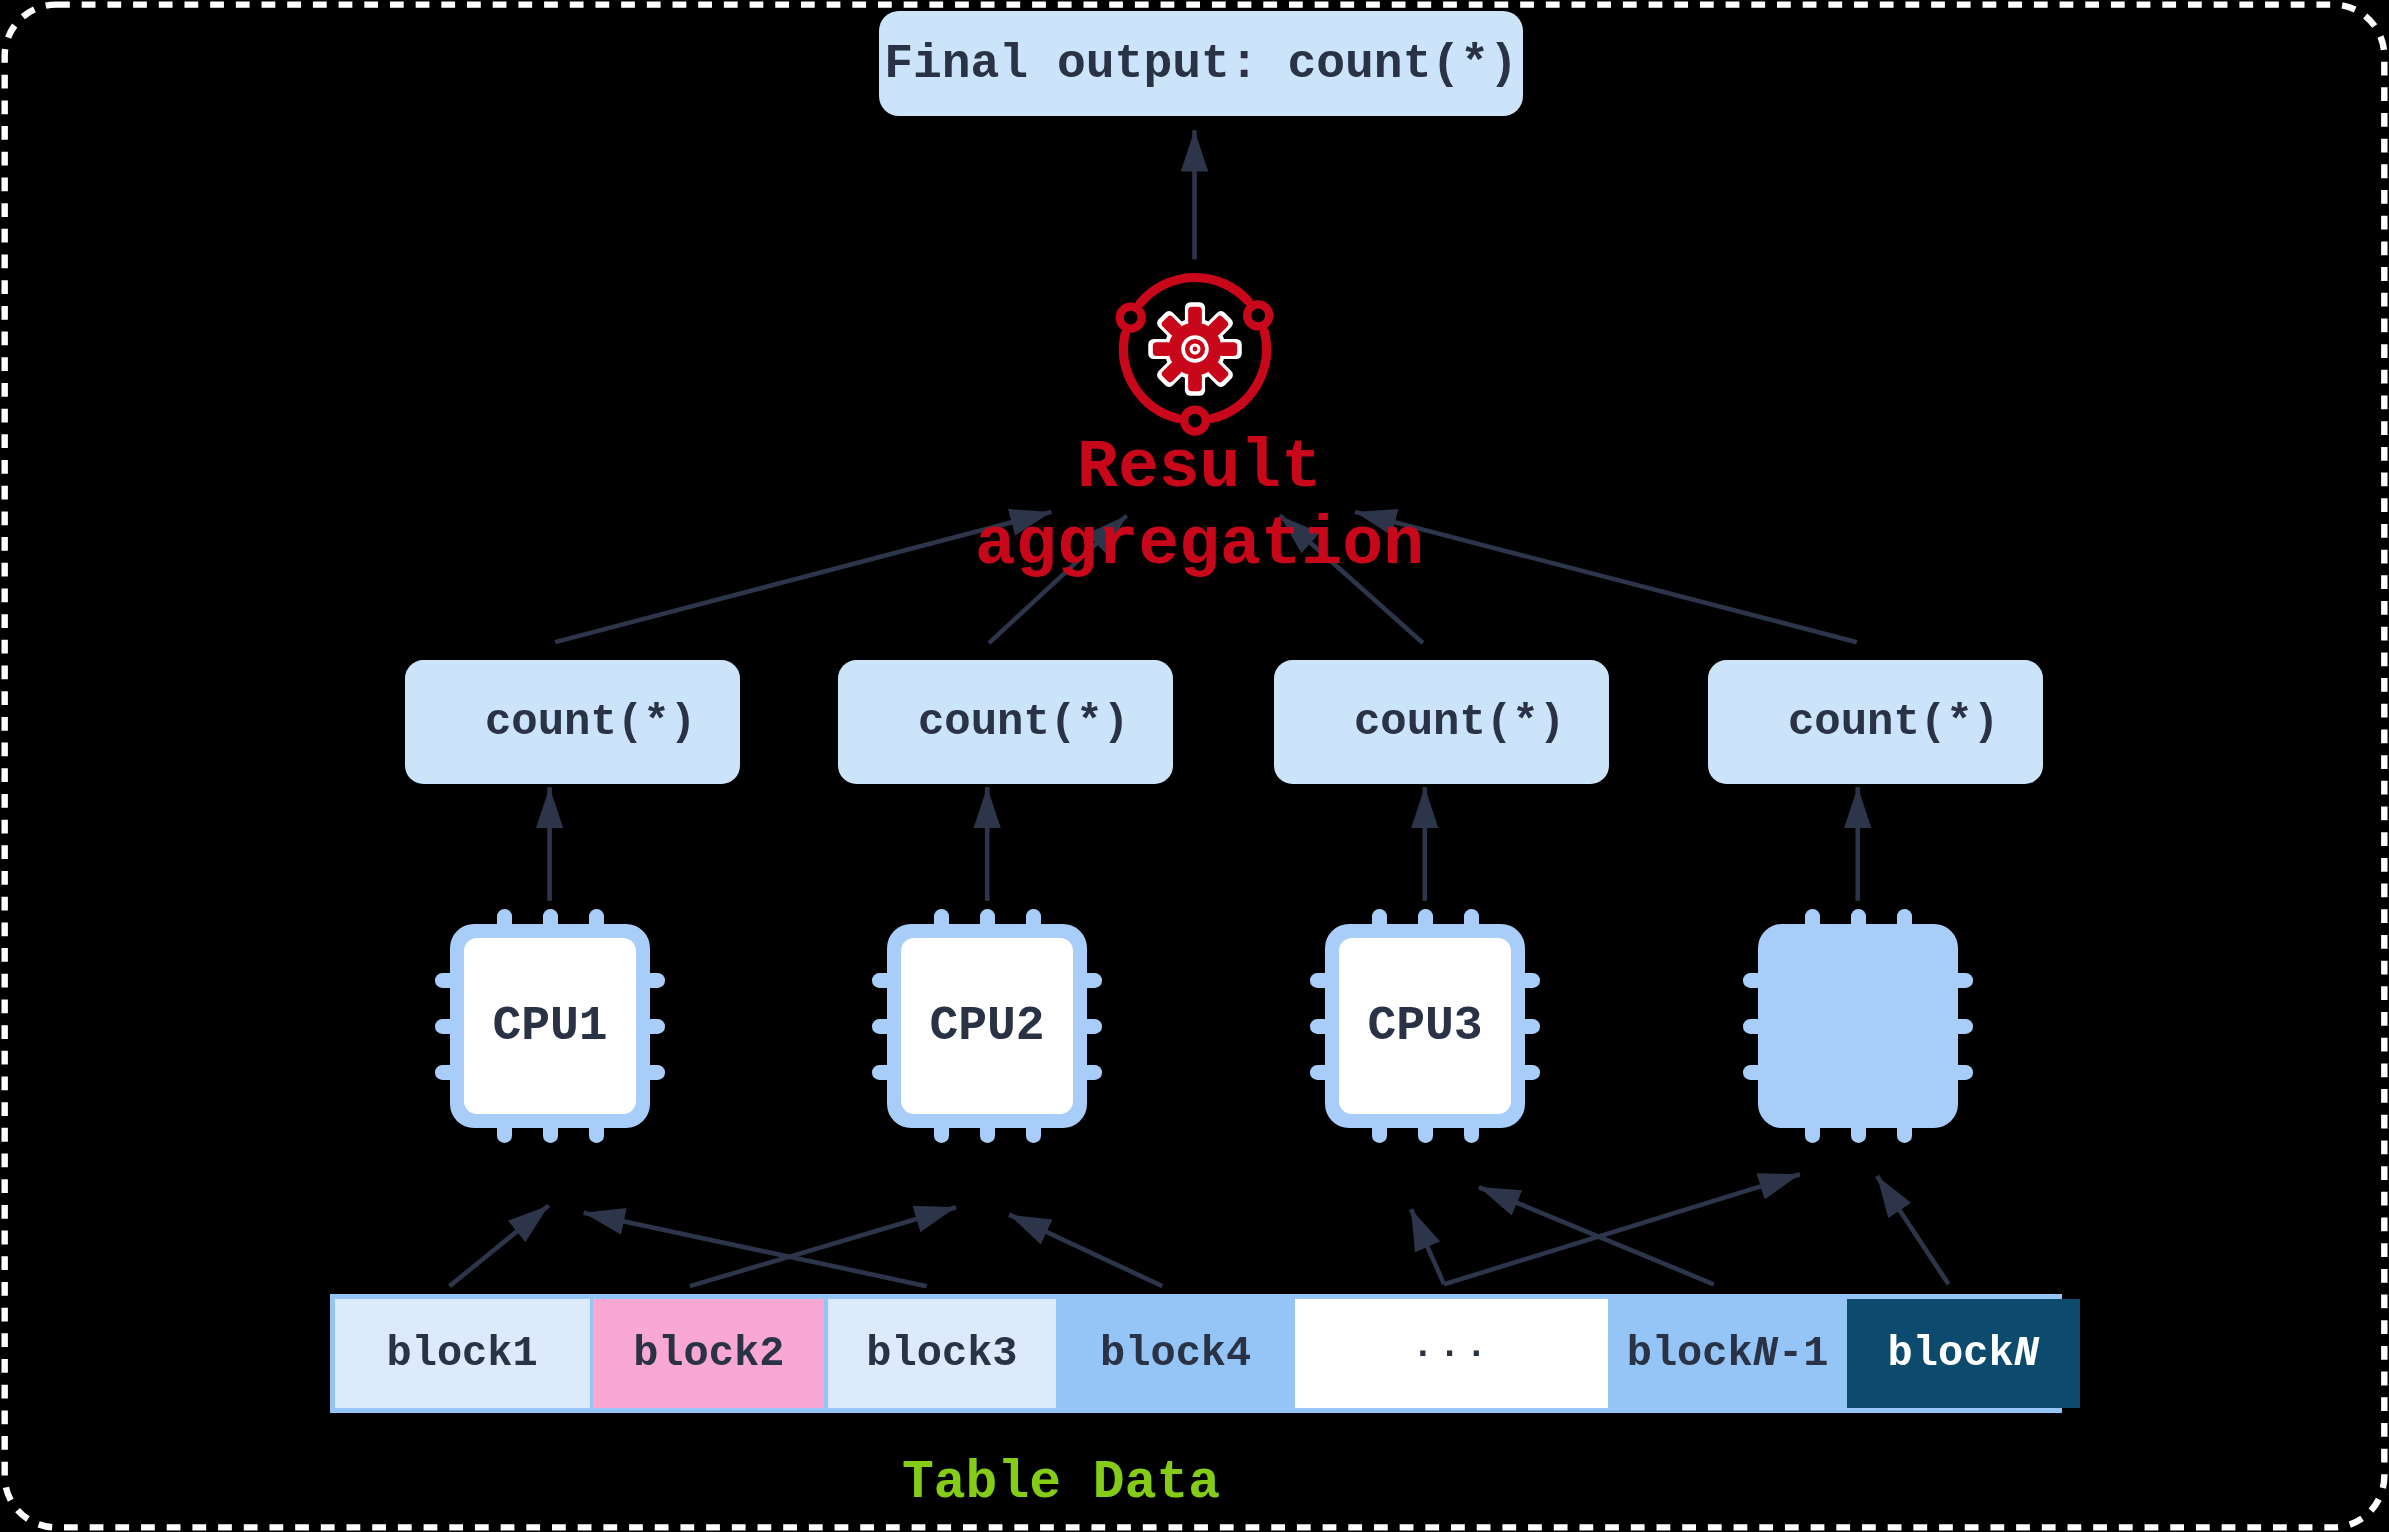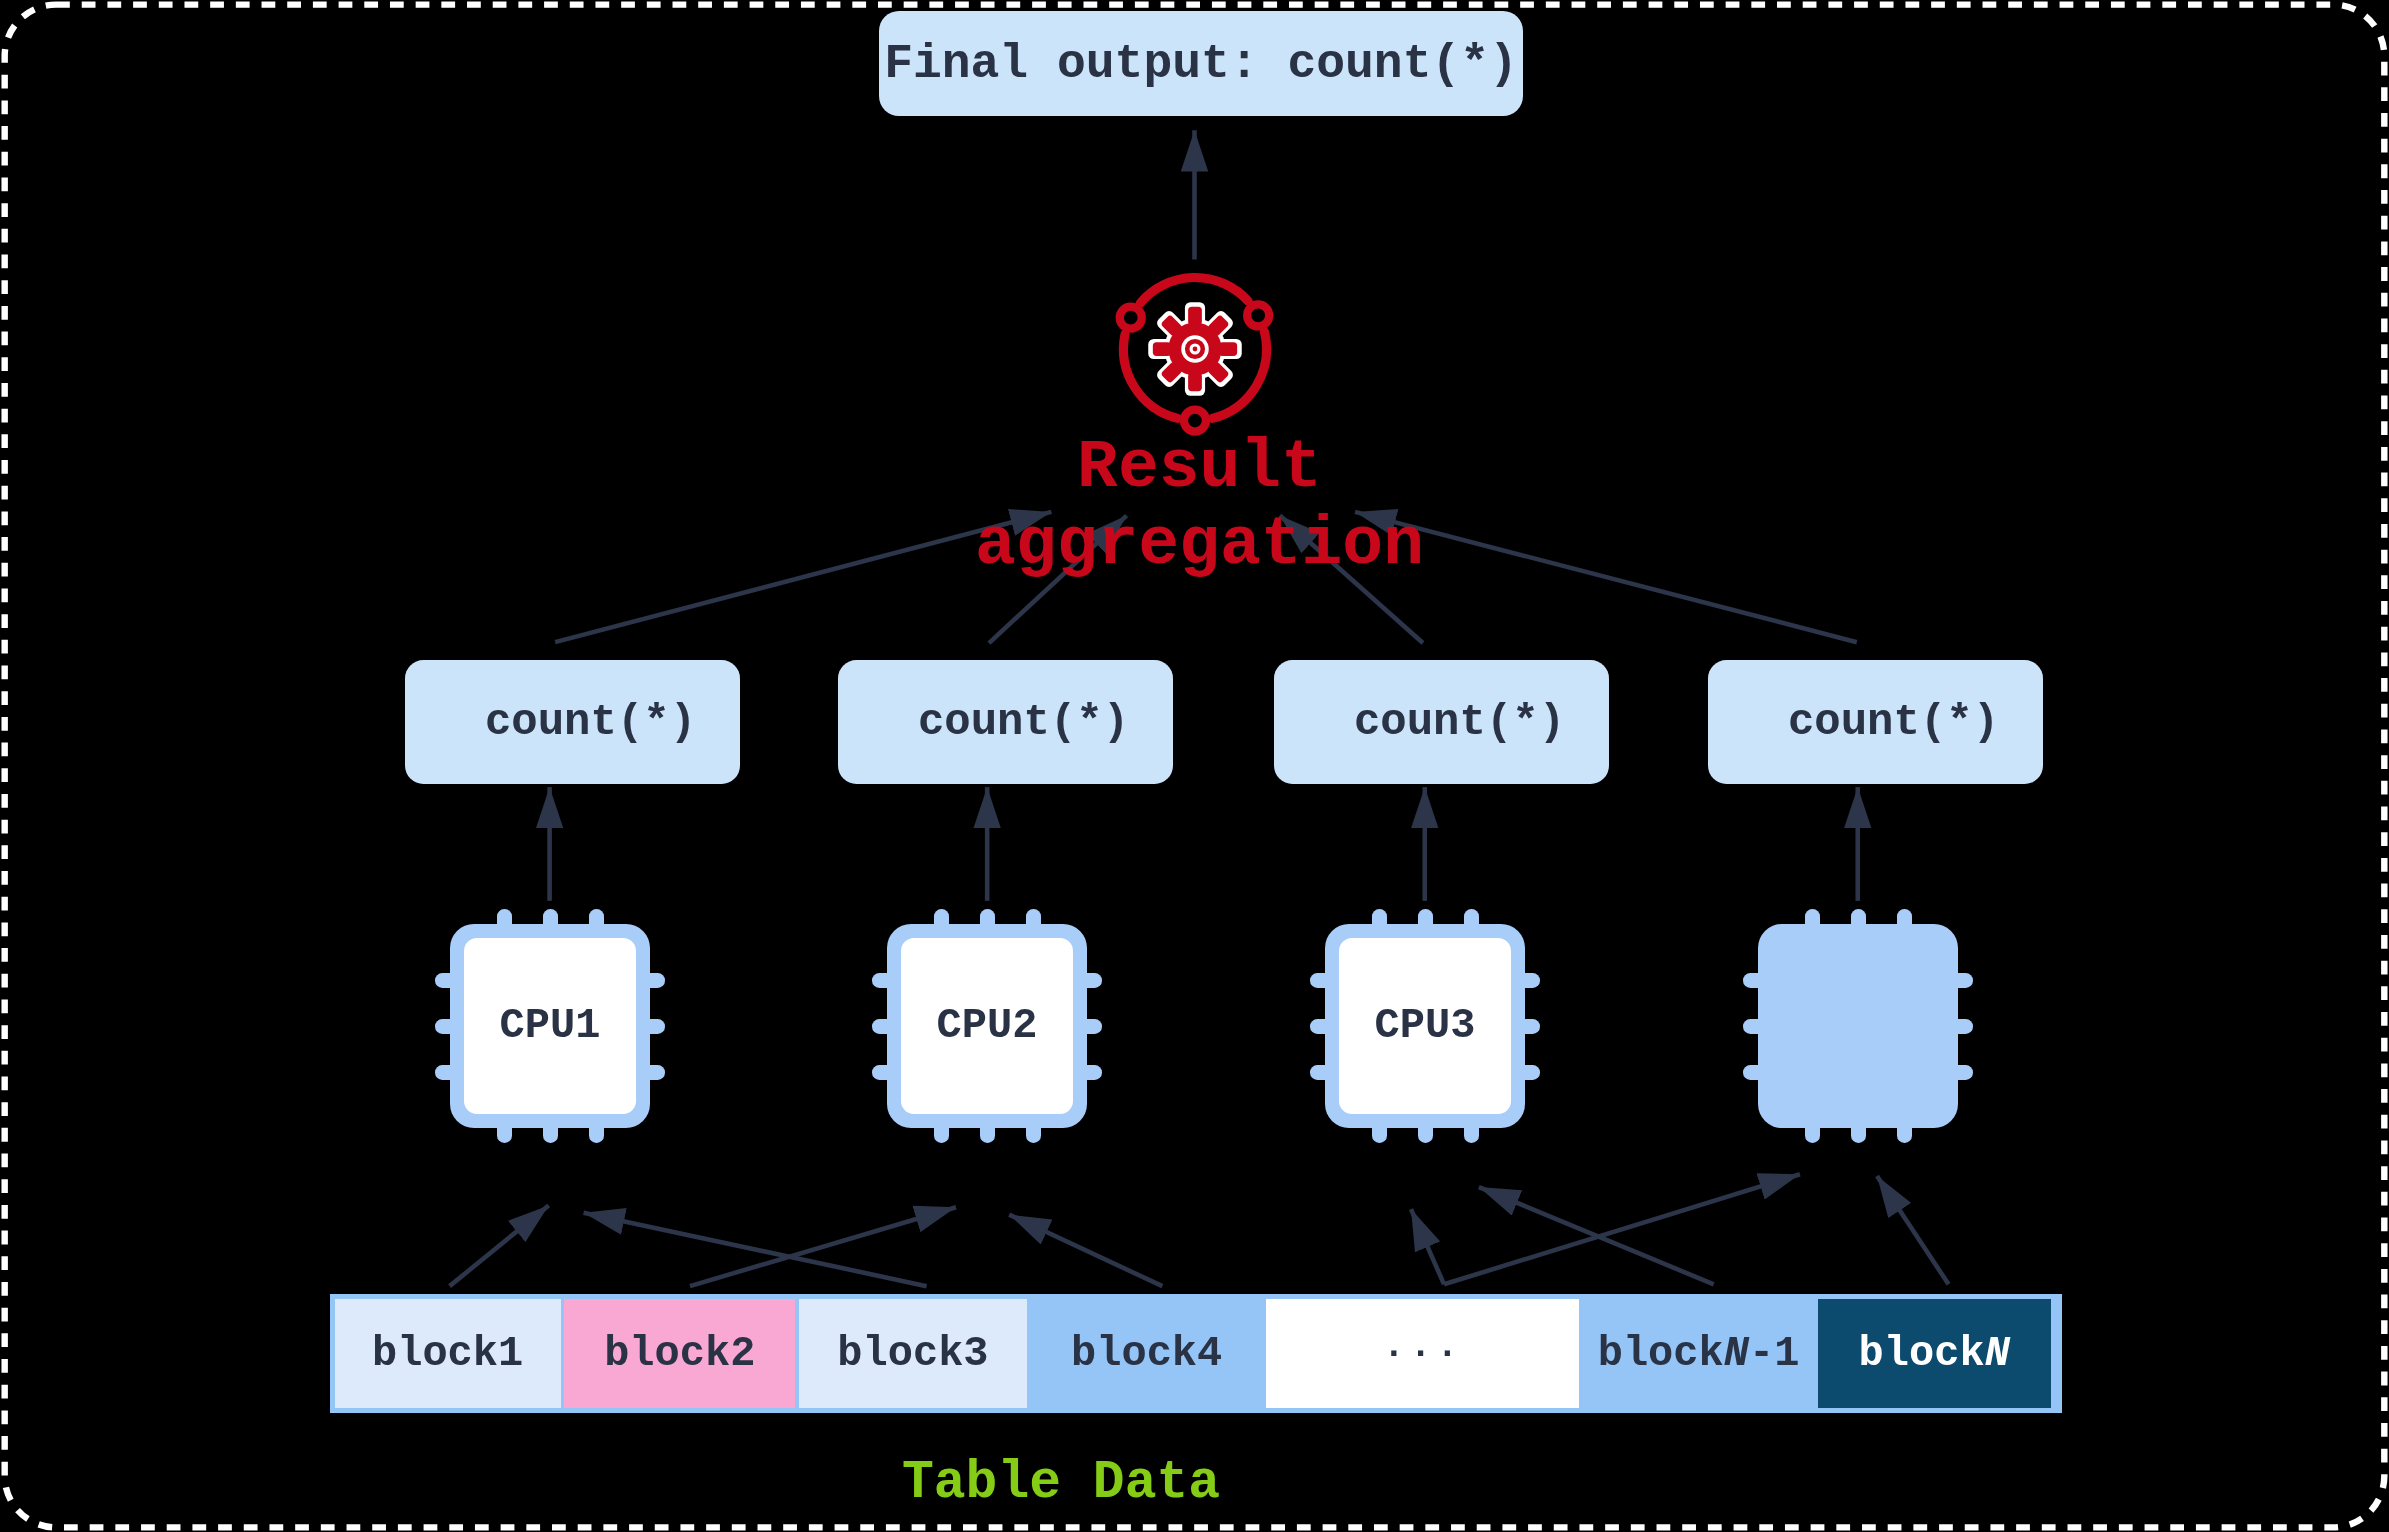--- a/index.html
+++ b/index.html
@@ -22,21 +22,21 @@
     position:absolute; left:915px; top:429px; width:569px; text-align:center;
     font-size:68px; font-weight:700; color:#c8081a;
   }
 
   .chip { position:absolute; top:924px; width:200px; height:204px; }
   .p1{left:450px} .p2{left:887px} .p3{left:1325px} .p4{left:1758px}
   .chip .body { position:absolute; inset:0; background:#a8cdf8; border-radius:24px; }
   .chip .inner {
     position:absolute; inset:13.8px; background:#ffffff; border-radius:13px;
     display:flex; align-items:center; justify-content:center;
-    font-size:42px; font-weight:600; color:#2a3245;
+    font-size:48px; font-weight:600; color:#2a3245;
   }
   .pin { position:absolute; background:#a8cdf8; border-radius:7.3px; }
   .pin.t { width:14.7px; height:27.5px; left:93px; top:-14.7px;  box-shadow:-46px 0 0 #a8cdf8, 46px 0 0 #a8cdf8; }
   .pin.b { width:14.7px; height:27.5px; left:93px; bottom:-14.7px; box-shadow:-46px 0 0 #a8cdf8, 46px 0 0 #a8cdf8; }
   .pin.l { width:27.5px; height:14.7px; left:-14.7px; top:95px;  box-shadow:0 -46px 0 #a8cdf8, 0 46px 0 #a8cdf8; }
   .pin.r { width:27.5px; height:14.7px; right:-14.7px; top:95px; box-shadow:0 -46px 0 #a8cdf8, 0 46px 0 #a8cdf8; }
 
   .block-row {
     position:absolute; left:330px; top:1294px; width:1732px; height:119px;
     background:#95c5f6; padding:4.6px; box-sizing:border-box; display:flex; gap:3.7px;
@@ -180,21 +180,21 @@
   </div>
   <div class="chip p4">
     <span class="pin t"></span>
     <span class="pin b"></span>
     <span class="pin l"></span>
     <span class="pin r"></span>
     <div class="body"></div>
   </div>
 
   <div class="block-row">
-    <div class="cell light" style="width:226px">
+    <div class="cell light" style="width:255px">
       <span>block1</span>
     </div>
     <div class="cell mid" style="width:231px">
       <span>block2</span>
     </div>
     <div class="cell light" style="width:228px">
       <span>block3</span>
     </div>
     <div class="cell blue" style="width:232px">
       <span>block4</span>

